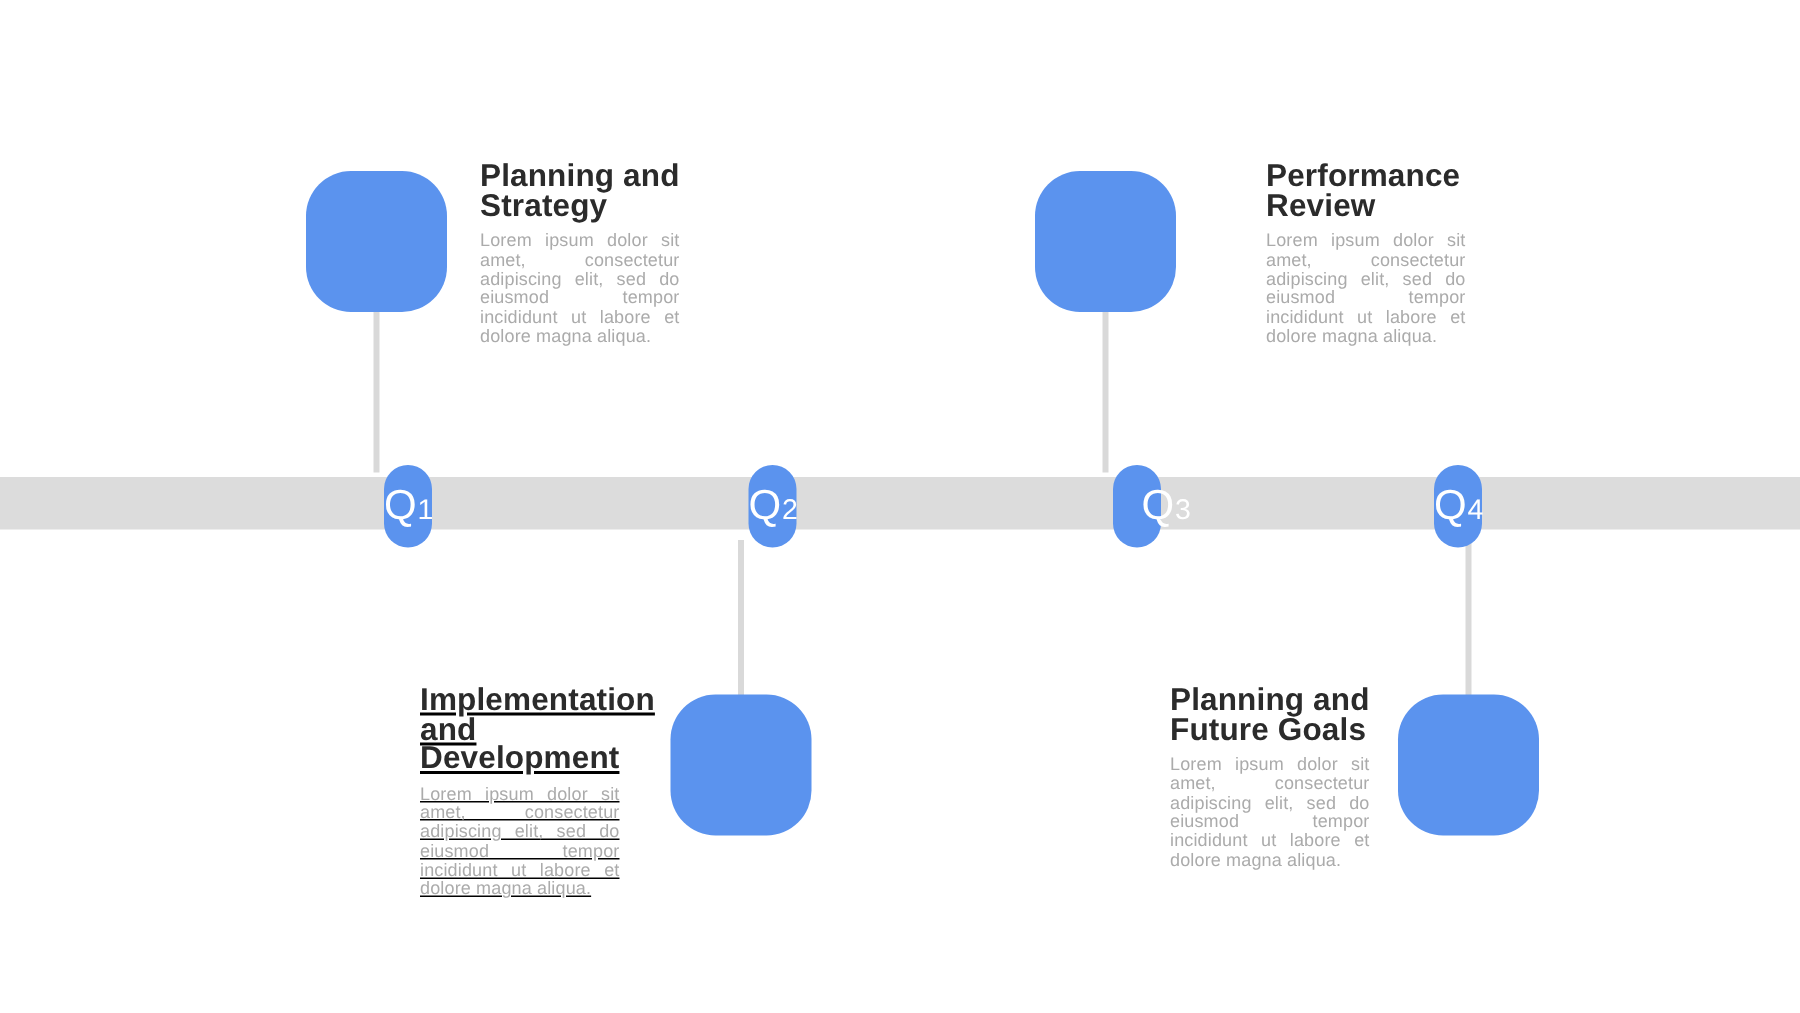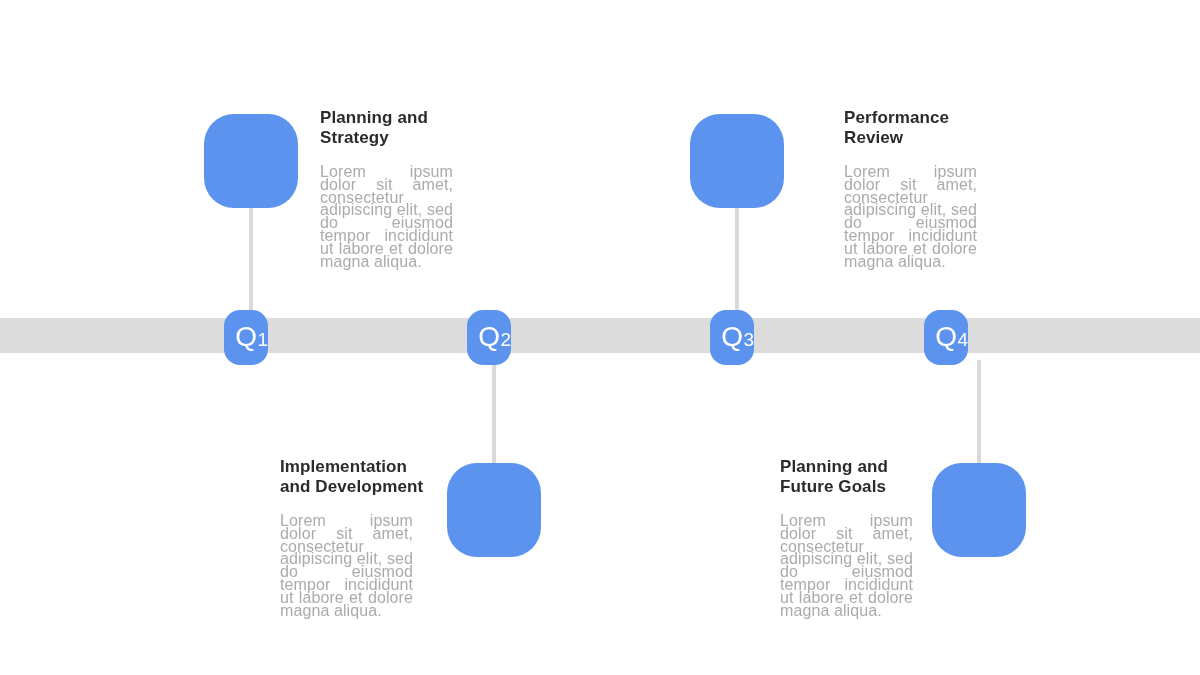--- a/index.html
+++ b/index.html
@@ -52,58 +52,59 @@
     z-index: 2;
   }
   .sq1 { left: 204px; top: 114px; }
   .sq2 { left: 447px; top: 463px; }
   .sq3 { left: 690px; top: 114px; }
   .sq4 { left: 932px; top: 463px; }
 
   
   .marker {
     position: absolute;
-    width: 44px; height: 55px;
+    width: 32px; height: 55px;
     top: 310px;
     background: var(--accent);
     border-radius: 16px;
     z-index: 3;
     color: var(--marker-text);
     text-align: right;
     line-height: 53px;
     white-space: nowrap;
+    margin-left: 32px;
   }
   .m1 { left: 224px; }
   .m2 { left: 467px; }
-  .m3 { left: 710px; }
+  .m3 { left: 710px; padding-left: 19px; }
   .m4 { left: 924px; }
   .marker .q { font-size: 28px; font-weight: 500; letter-spacing: 0.5px; }
   .marker .n { font-size: 19px; font-weight: 500; }
 
   
   .text {
     position: absolute;
     width: 152px;
     z-index: 2;
   }
   .t1 { left: 320px; top: 108px; }
-  .t2 { left: 280px; top: 457px; }
+  .t2 { left: 280px; top: 457px; text-decoration: underline; }
   .t3 { left: 844px; top: 108px; }
   .t4 { left: 780px; top: 457px; }
   .text h3 {
-    font-size: 17px;
+    font-size: 21px;
     line-height: 19.5px;
     font-weight: 700;
     color: var(--title-text);
     letter-spacing: 0.1px;
   }
   .text p {
-    margin-top: 19px;
+    margin-top: 7px;
     width: 133px;
-    font-size: 16px;
+    font-size: 12px;
     line-height: 12.8px;
     color: var(--body-text);
     text-align: justify;
     letter-spacing: 0.1px;
   }
 </style>
 </head>
 <body>
 
 <div class="canvas">

